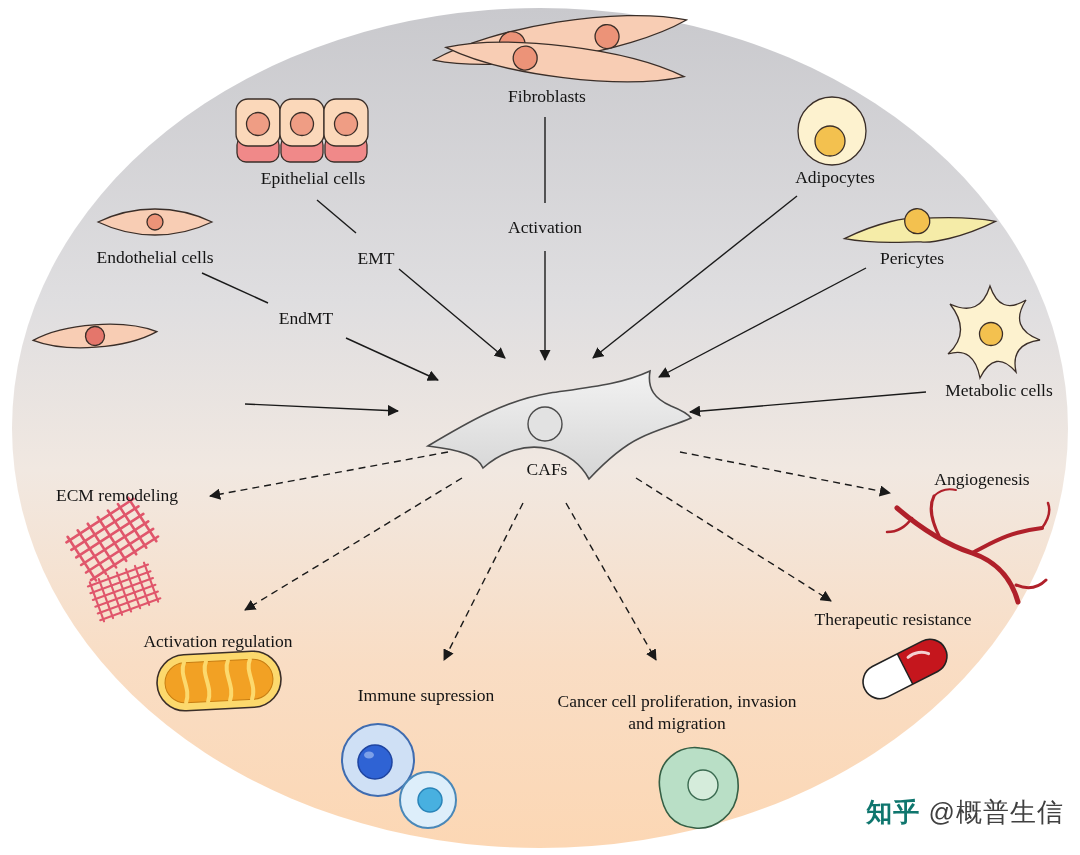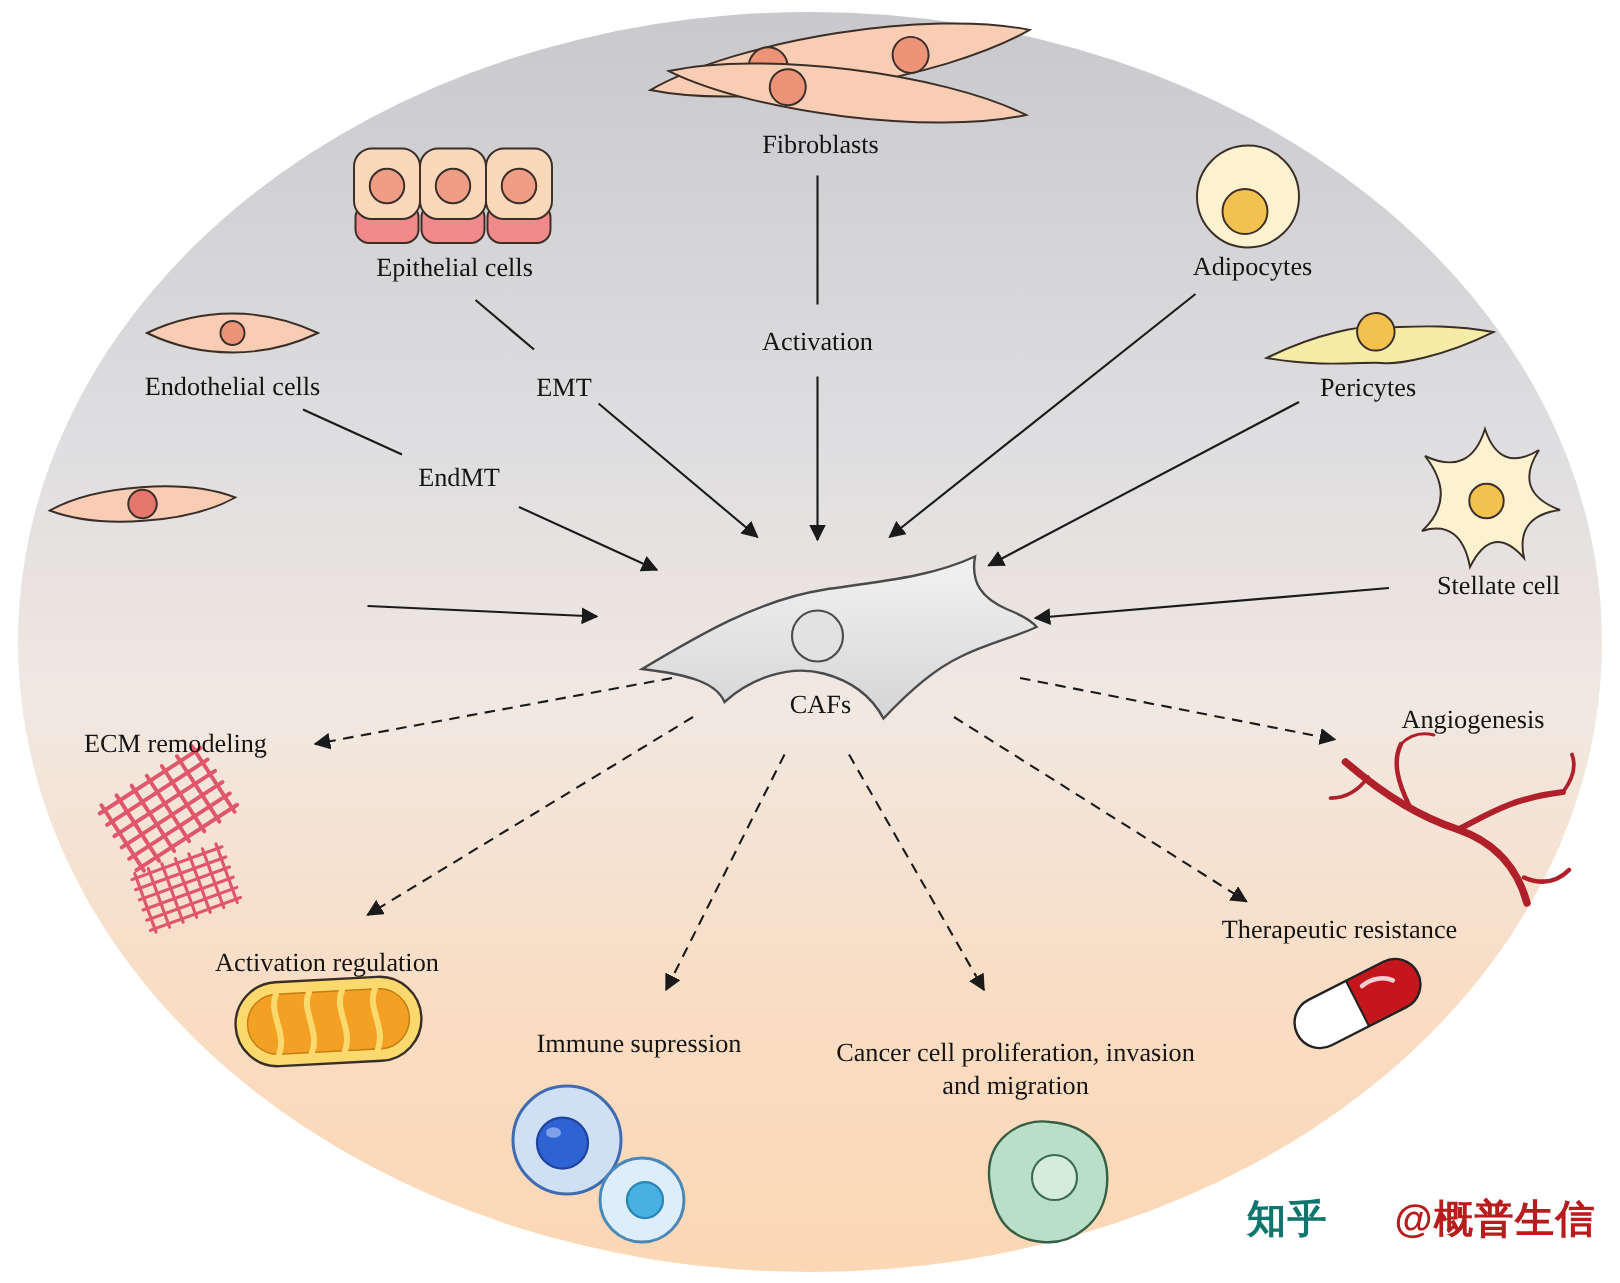--- a/index.html
+++ b/index.html
@@ -5,21 +5,21 @@
   html,body{margin:0;padding:0;background:#ffffff;}
   #stage{position:relative;width:1080px;height:855px;background:#ffffff;overflow:hidden;
          font-family:"Liberation Serif","DejaVu Serif",serif;}
   #diagram-svg{position:absolute;left:0;top:0;z-index:1;}
   .lbl{position:absolute;z-index:2;transform:translateX(-50%);white-space:nowrap;
        font-size:17.5px;color:#141414;text-align:center;line-height:22px;}
   .lbl.wrap{white-space:normal;width:252px;}
   #watermark{position:absolute;z-index:3;right:16px;top:795px;font-size:26px;
              font-family:"Liberation Sans","DejaVu Sans",sans-serif;letter-spacing:1px;}
   #watermark .brand{color:#0f766e;font-weight:600;}
-  #watermark .handle{color:#b91c1c;font-weight:700;margin-left:36px;}
+  #watermark .handle{color:#404040;font-weight:400;}
 </style>
 </head>
 <body>
 
 <div id="stage">
 
   <svg id="diagram-svg" width="1080" height="855" viewBox="0 0 1080 855">
     <defs>
       <linearGradient id="bgGrad" x1="0" y1="0" x2="0" y2="1">
         <stop offset="0%" stop-color="#c9c9cd"></stop>
@@ -171,27 +171,27 @@
       <path d="M 940,538 C 932,522 928,508 934,496" stroke-width="3"></path>
       <path d="M 1016,585 C 1028,590 1038,588 1046,580" stroke-width="3"></path>
       <path d="M 912,518 C 905,528 896,532 887,532" stroke-width="2.5"></path>
       <path d="M 1042,528 C 1048,520 1051,511 1048,503" stroke-width="2.5"></path>
       <path d="M 934,496 C 940,490 948,488 956,490" stroke-width="2"></path>
     </g>
   </svg>
 
   <div class="lbl" style="left:547px;top:85px">Fibroblasts</div>
   <div class="lbl" style="left:545px;top:216px">Activation</div>
-  <div class="lbl" style="left:303px;top:167px">Epithelial cells</div>
+  <div class="lbl" style="left:313px;top:167px">Epithelial cells</div>
   <div class="lbl" style="left:376px;top:247px">EMT</div>
   <div class="lbl" style="left:155px;top:246px">Endothelial cells</div>
   <div class="lbl" style="left:306px;top:307px">EndMT</div>
   <div class="lbl" style="left:835px;top:166px">Adipocytes</div>
   <div class="lbl" style="left:912px;top:247px">Pericytes</div>
-  <div class="lbl" style="left:999px;top:379px">Stellate cell</div>
+  <div class="lbl" style="left:999px;top:379px">Metabolic cells</div>
   <div class="lbl" style="left:547px;top:458px">CAFs</div>
 
   <div class="lbl" style="left:117px;top:484px">ECM remodeling</div>
   <div class="lbl" style="left:218px;top:630px">Activation regulation</div>
   <div class="lbl" style="left:426px;top:684px">Immune supression</div>
   <div class="lbl wrap" style="left:677px;top:690px">Cancer cell proliferation, invasion and migration</div>
   <div class="lbl" style="left:893px;top:608px">Therapeutic resistance</div>
   <div class="lbl" style="left:982px;top:468px">Angiogenesis</div>
 
   <div id="watermark">

